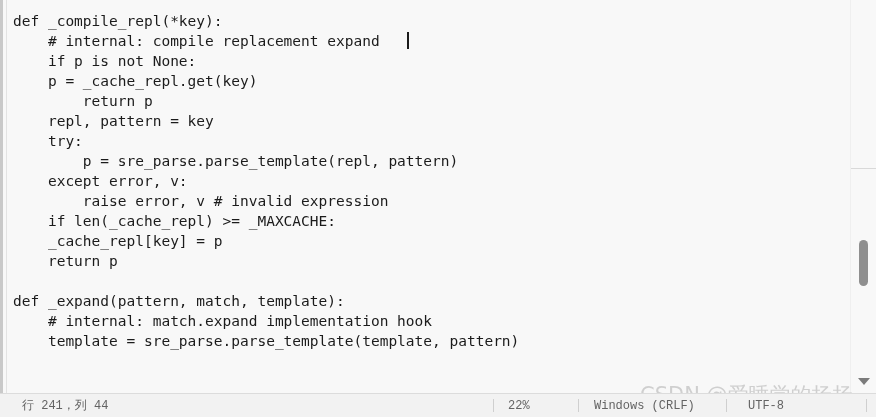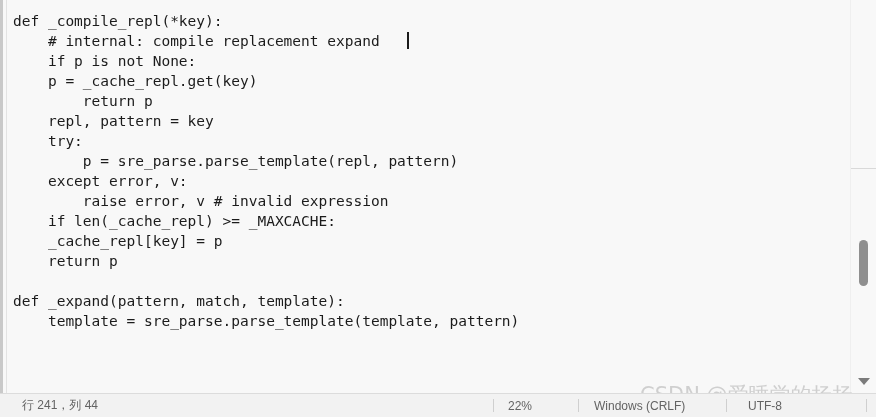--- a/index.html
+++ b/index.html
@@ -115,20 +115,21 @@
     top: 393px;
     width: 876px;
     height: 24px;
     background: #f2f2f2;
     border-top: 1px solid #dcdcdc;
     box-sizing: border-box;
     display: flex;
     align-items: center;
     font-size: 12px;
     color: #636363;
+    font-family: Liberation Mono, monospace;
   }
   .status-cell {
     position: absolute;
     top: 0;
     height: 23px;
     display: flex;
     align-items: center;
     white-space: nowrap;
   }
   #status-caret-pos { left: 22px; }
@@ -176,20 +177,21 @@
       <div class="code-line">    repl, pattern = key</div>
       <div class="code-line">    try:</div>
       <div class="code-line">        p = sre_parse.parse_template(repl, pattern)</div>
       <div class="code-line">    except error, v:</div>
       <div class="code-line">        raise error, v # invalid expression</div>
       <div class="code-line">    if len(_cache_repl) &gt;= _MAXCACHE:</div>
       <div class="code-line">    _cache_repl[key] = p</div>
       <div class="code-line">    return p</div>
       <div class="code-line"></div>
       <div class="code-line">def _expand(pattern, match, template):</div>
+      <div class="code-line">    # internal: match.expand implementation hook</div>
       <div class="code-line">    template = sre_parse.parse_template(template, pattern)</div>
     </div>
 
     <div id="caret"></div>
 
     <div id="vscrollbar">
       <div id="vscroll-track"></div>
       <div id="vscroll-marker"></div>
       <div id="vscroll-thumb"></div>
       <div id="vscroll-down-arrow"></div>

